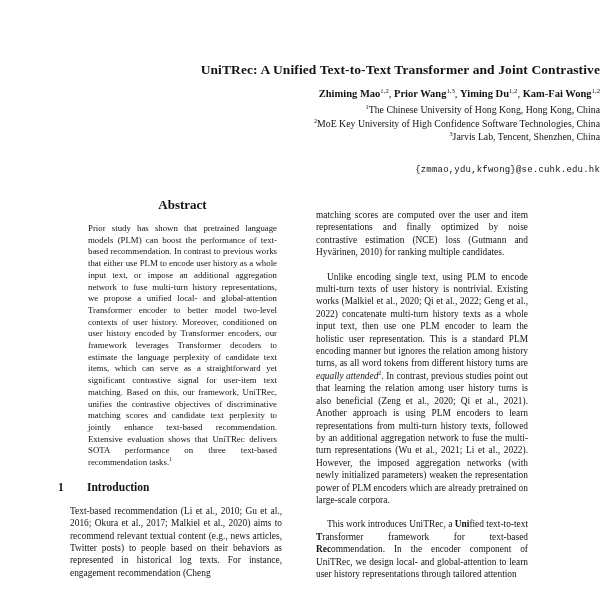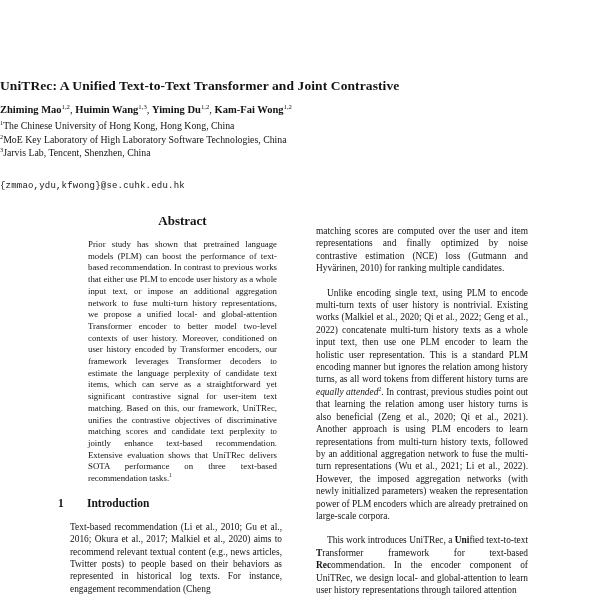--- a/index.html
+++ b/index.html
@@ -6,21 +6,21 @@
   .page {
     position: relative;
     width: 600px;
     height: 600px;
     overflow: hidden;
     background: #ffffff;
     color: #131313;
     font-family: "Liberation Serif", serif;
   }
   
-  .header { padding-top: 76px; text-align: left; }
+  .header { padding-top: 60px; text-align: right; }
   .title {
     margin: 0;
     font-size: 13.5px;
     line-height: 20px;
     font-weight: bold;
     letter-spacing: 0.1px;
   }
   .authors {
     margin-top: 6px;
     font-size: 10.5px;
@@ -77,26 +77,26 @@
 <body>
 
 <div class="page">
 
   <div class="header">
     <h1 class="title">
       <span>UniTRec: A Unified Text-to-Text Transformer and Joint Contrastive</span><br>
     </h1>
 
     <div class="authors">
-      <span><span class="author-name">Zhiming Mao</span><sup class="s">1,2</sup><span>, </span></span><span><span class="author-name">Huimin Wang</span><sup class="s">1,3</sup><span>, </span></span><span><span class="author-name">Yiming Du</span><sup class="s">1,2</sup><span>, </span></span><span><span class="author-name">Kam-Fai Wong</span><sup class="s">1,2</sup></span>
+      <span><span class="author-name">Zhiming Mao</span><sup class="s">1,2</sup><span>, </span></span><span><span class="author-name">Prior Wang</span><sup class="s">1,3</sup><span>, </span></span><span><span class="author-name">Yiming Du</span><sup class="s">1,2</sup><span>, </span></span><span><span class="author-name">Kam-Fai Wong</span><sup class="s">1,2</sup></span>
     </div>
 
     <div class="affils">
       <div><sup class="s">1</sup><span>The Chinese University of Hong Kong, Hong Kong, China</span></div>
-      <div><sup class="s">2</sup><span>MoE Key Laboratory of High Laboratory Software Technologies, China</span></div>
+      <div><sup class="s">2</sup><span>MoE Key University of High Confidence Software Technologies, China</span></div>
       <div><sup class="s">3</sup><span>Jarvis Lab, Tencent, Shenzhen, China</span></div>
     </div>
 
     <div class="emails">
       <div>{zmmao,ydu,kfwong}@se.cuhk.edu.hk</div>
     </div>
   </div>
 
   <div class="cols">
 

